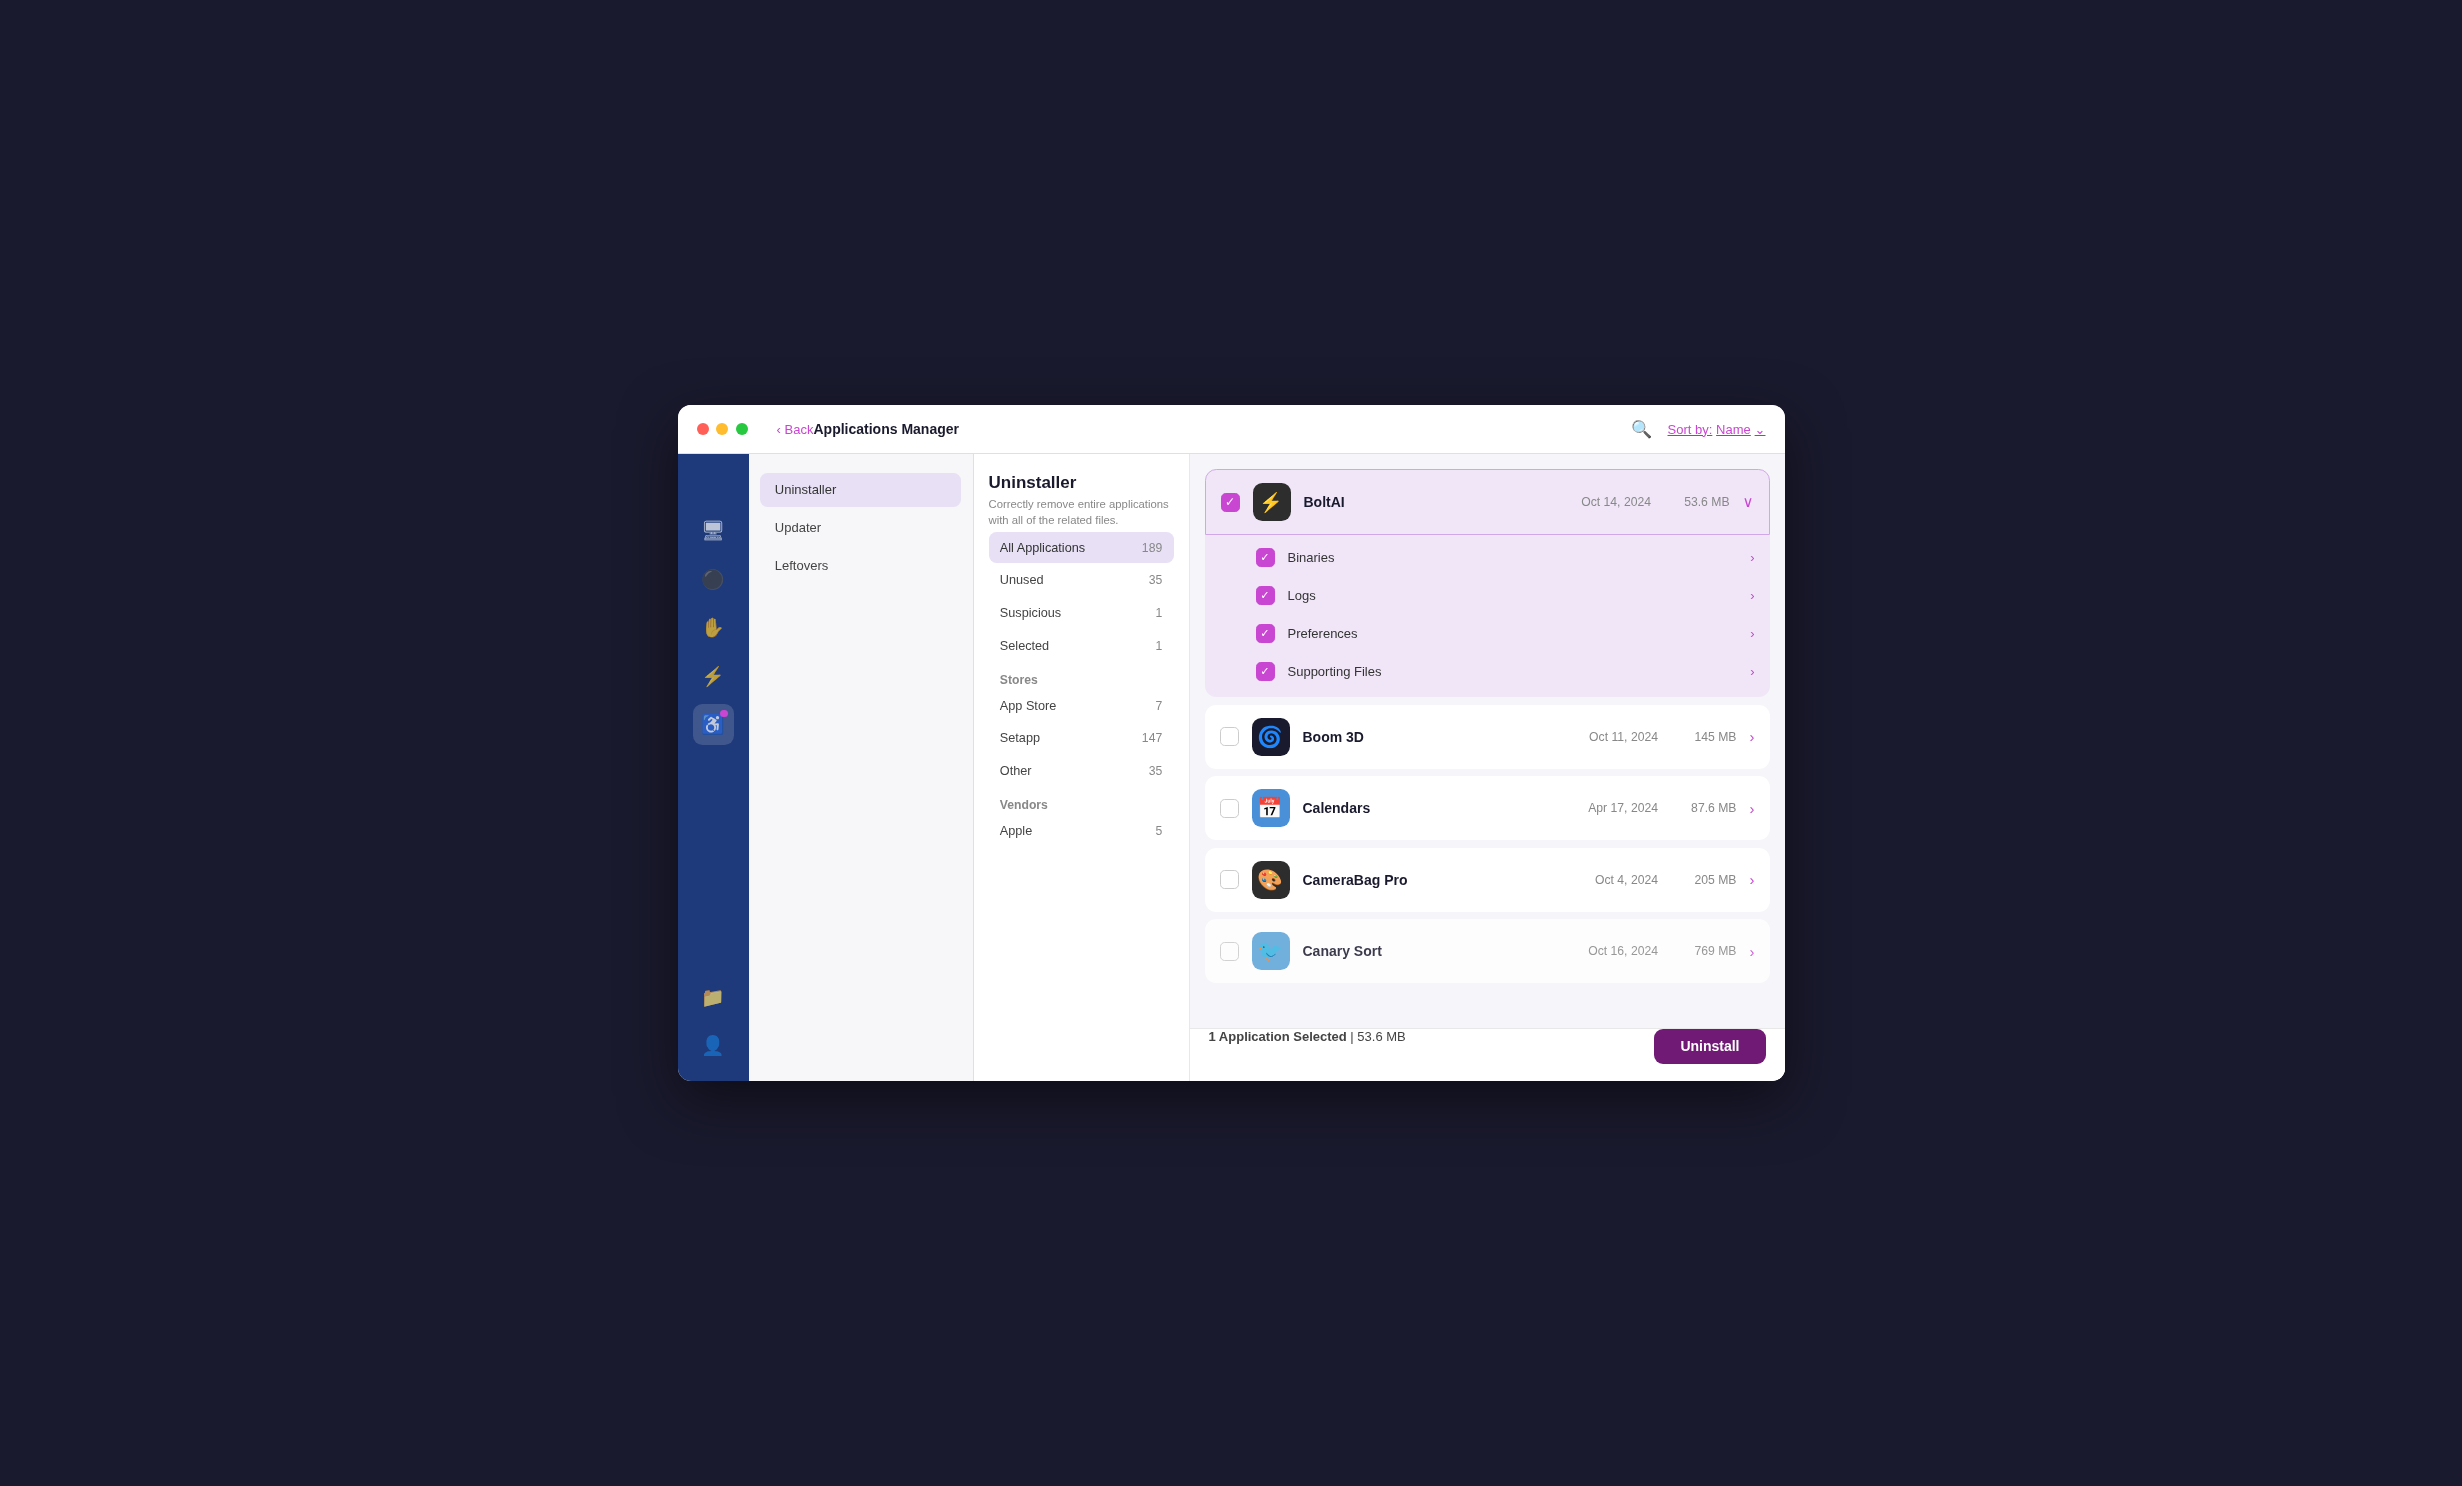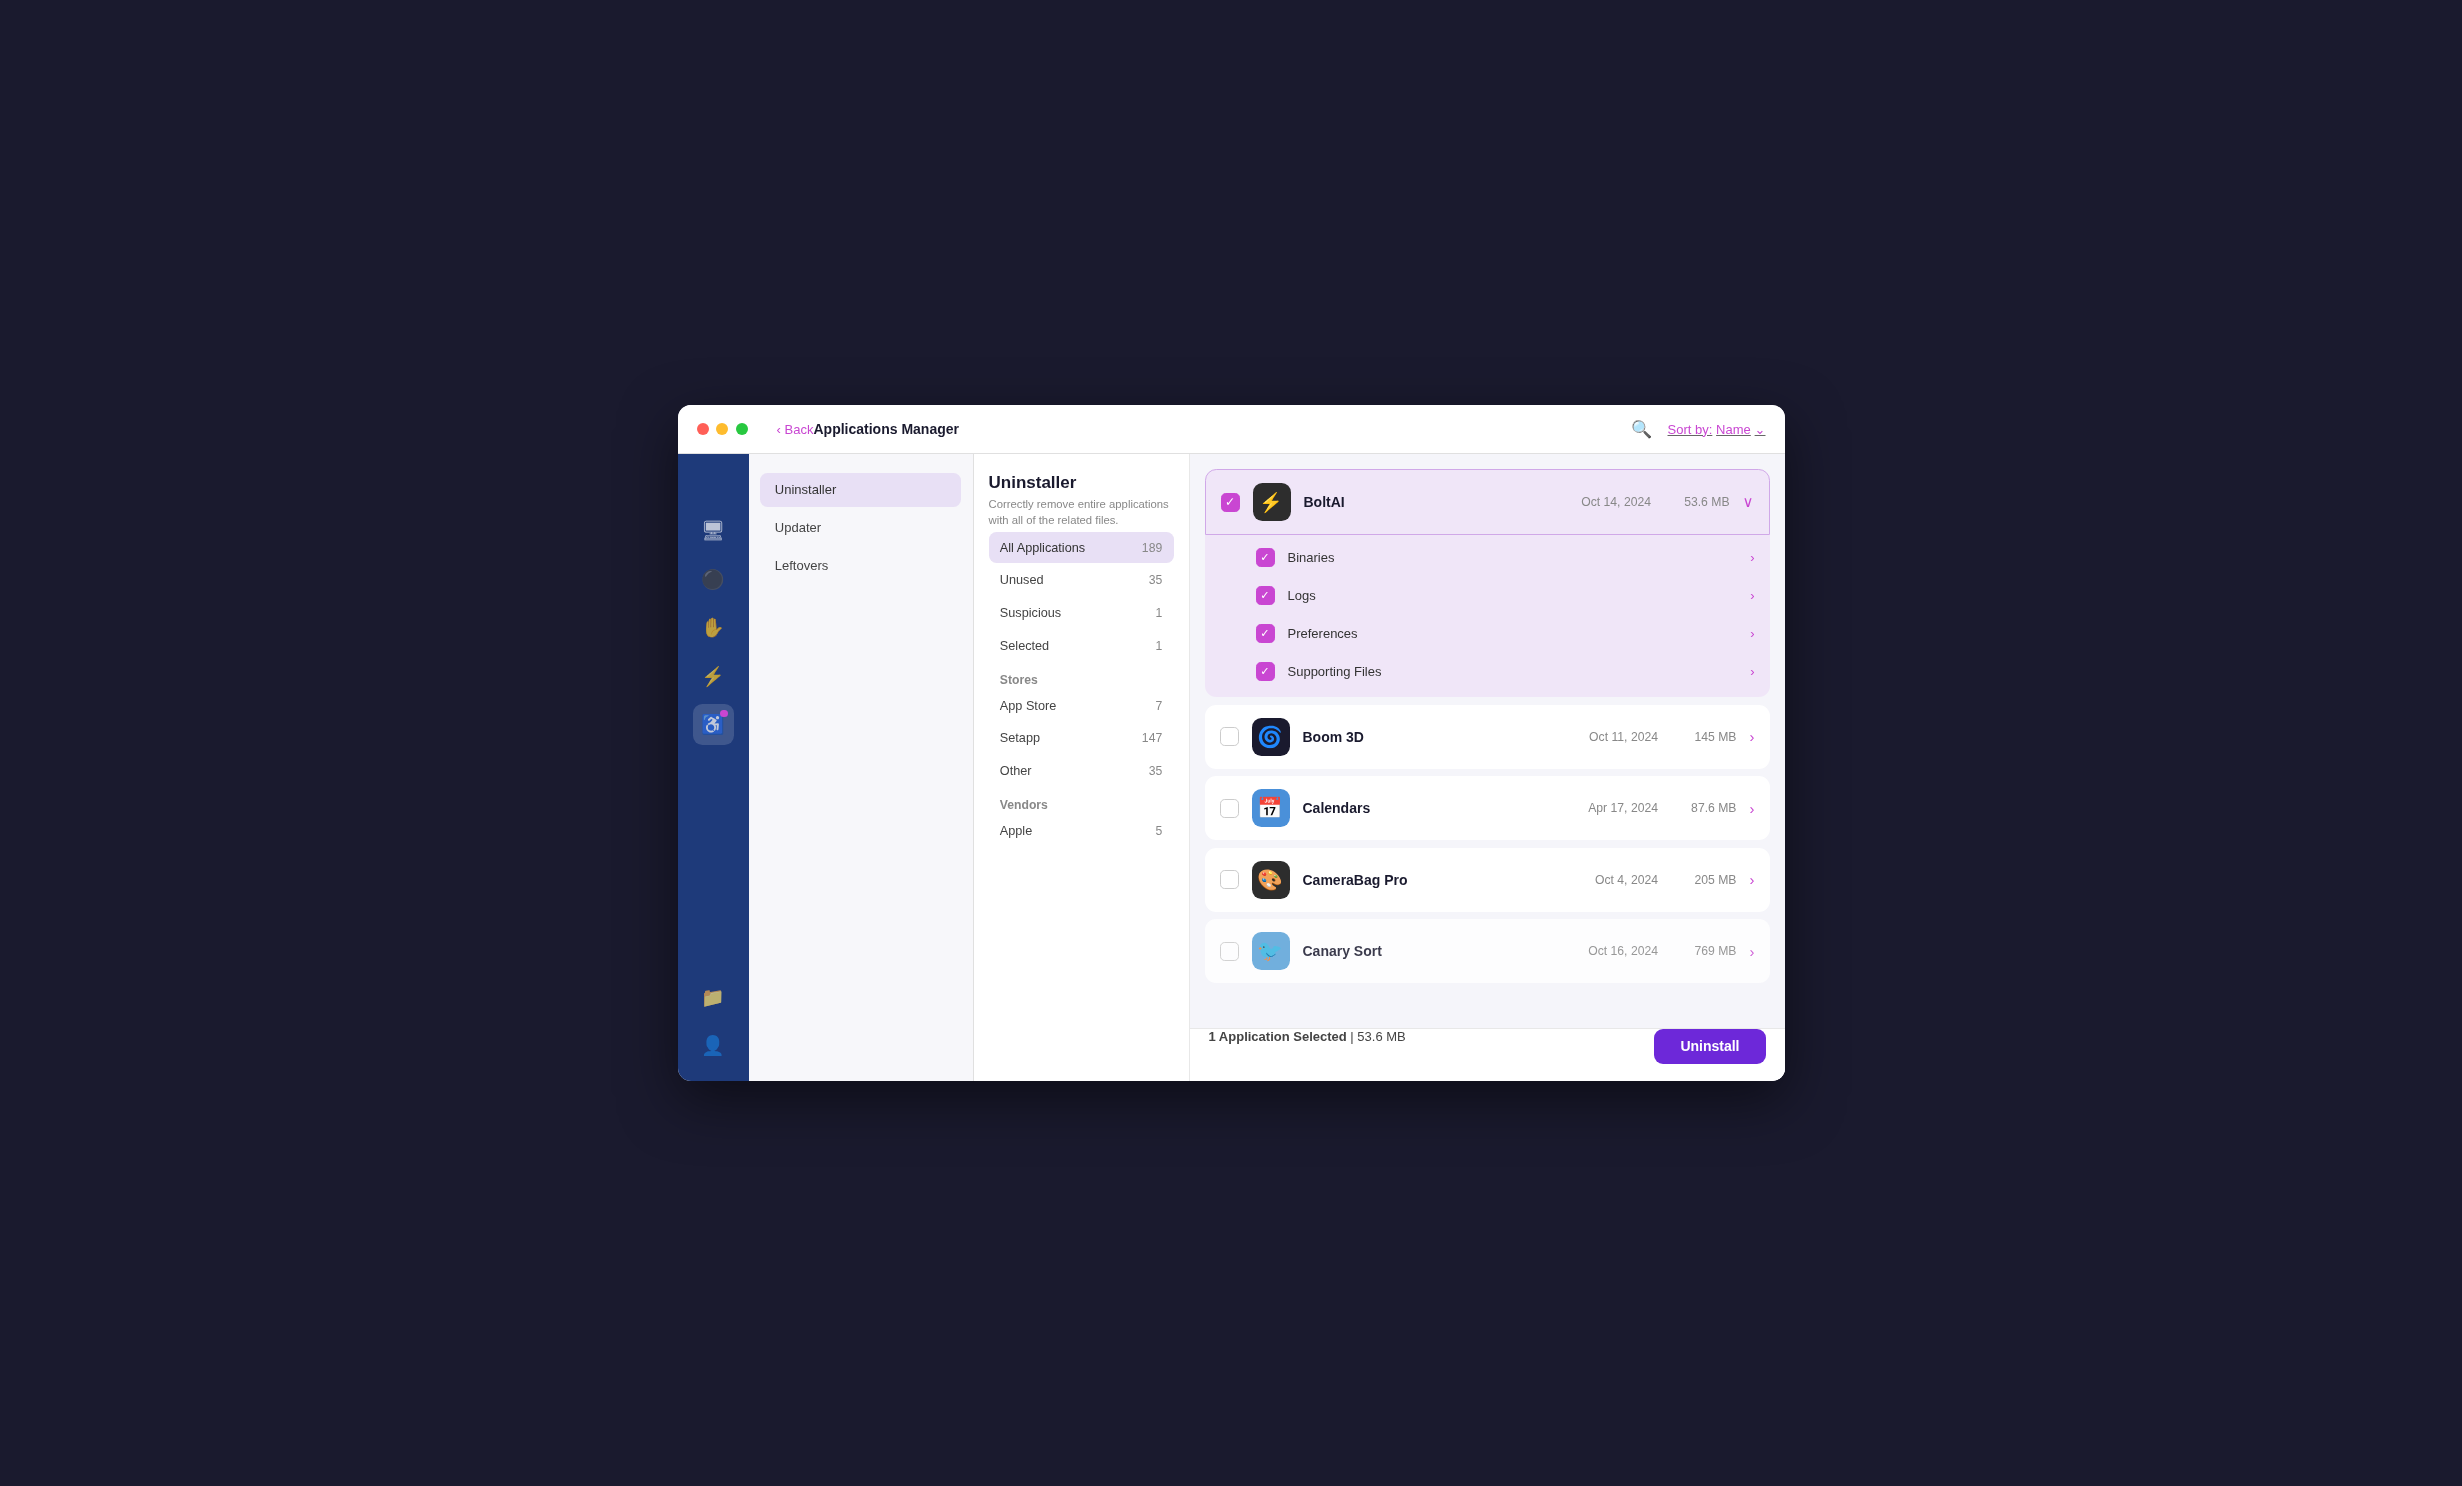--- a/index.html
+++ b/index.html
@@ -360,21 +360,21 @@
 
     .status-text {
       font-size: 13px;
       color: #444;
       flex: 1;
     }
 
     .status-text strong { font-weight: 600; }
 
     .uninstall-btn {
-      background: #6d28d9;
+      background: #701a75;
       color: white;
       border: none;
       border-radius: 9px;
       padding: 9.4px 26px;
       font-size: 14px;
       font-weight: 600;
       cursor: pointer;
     }
 
     

